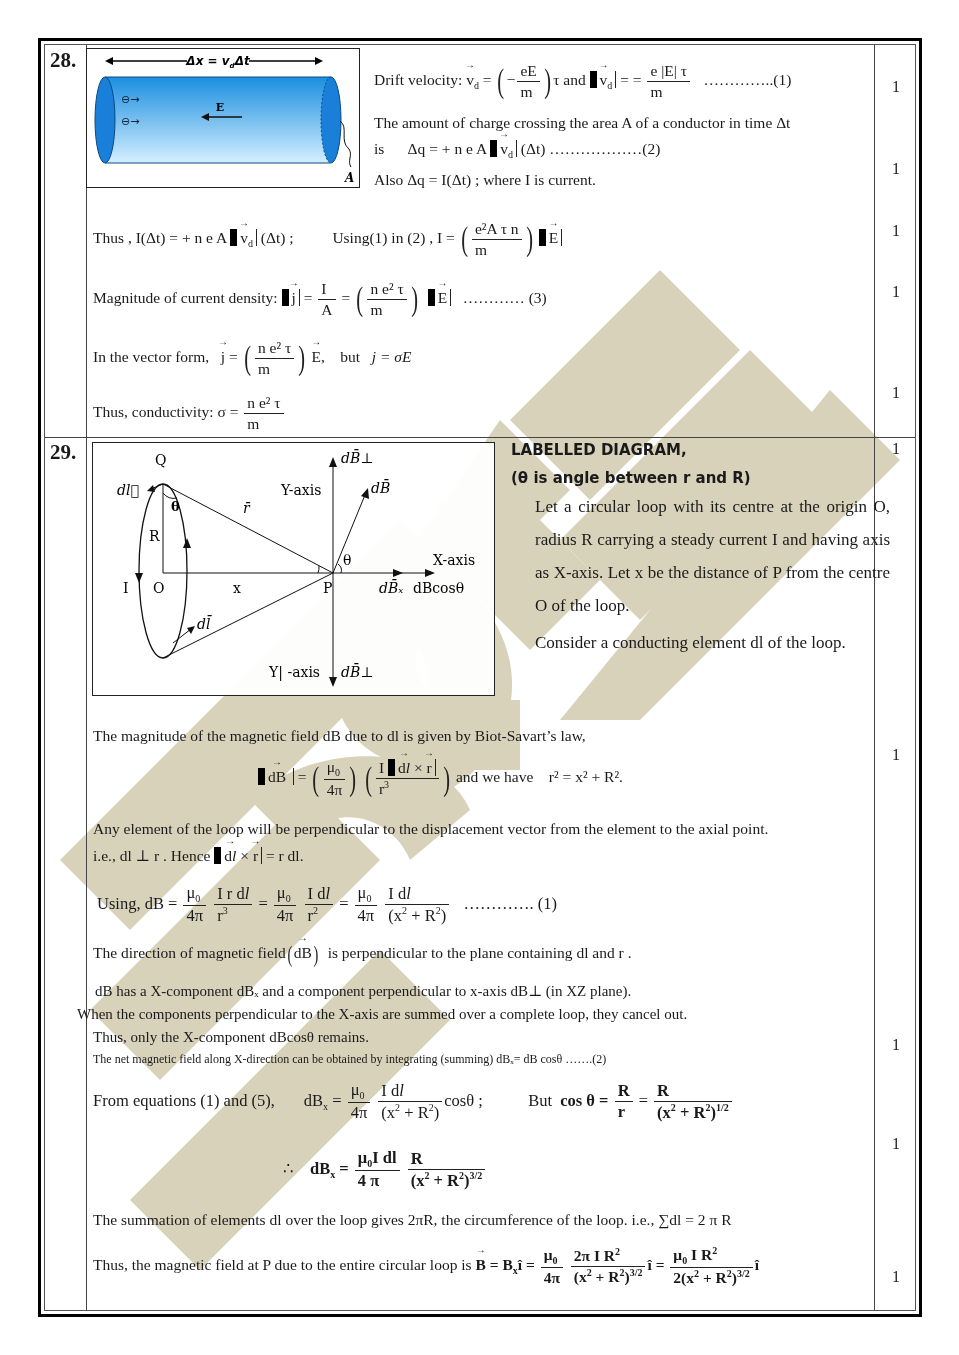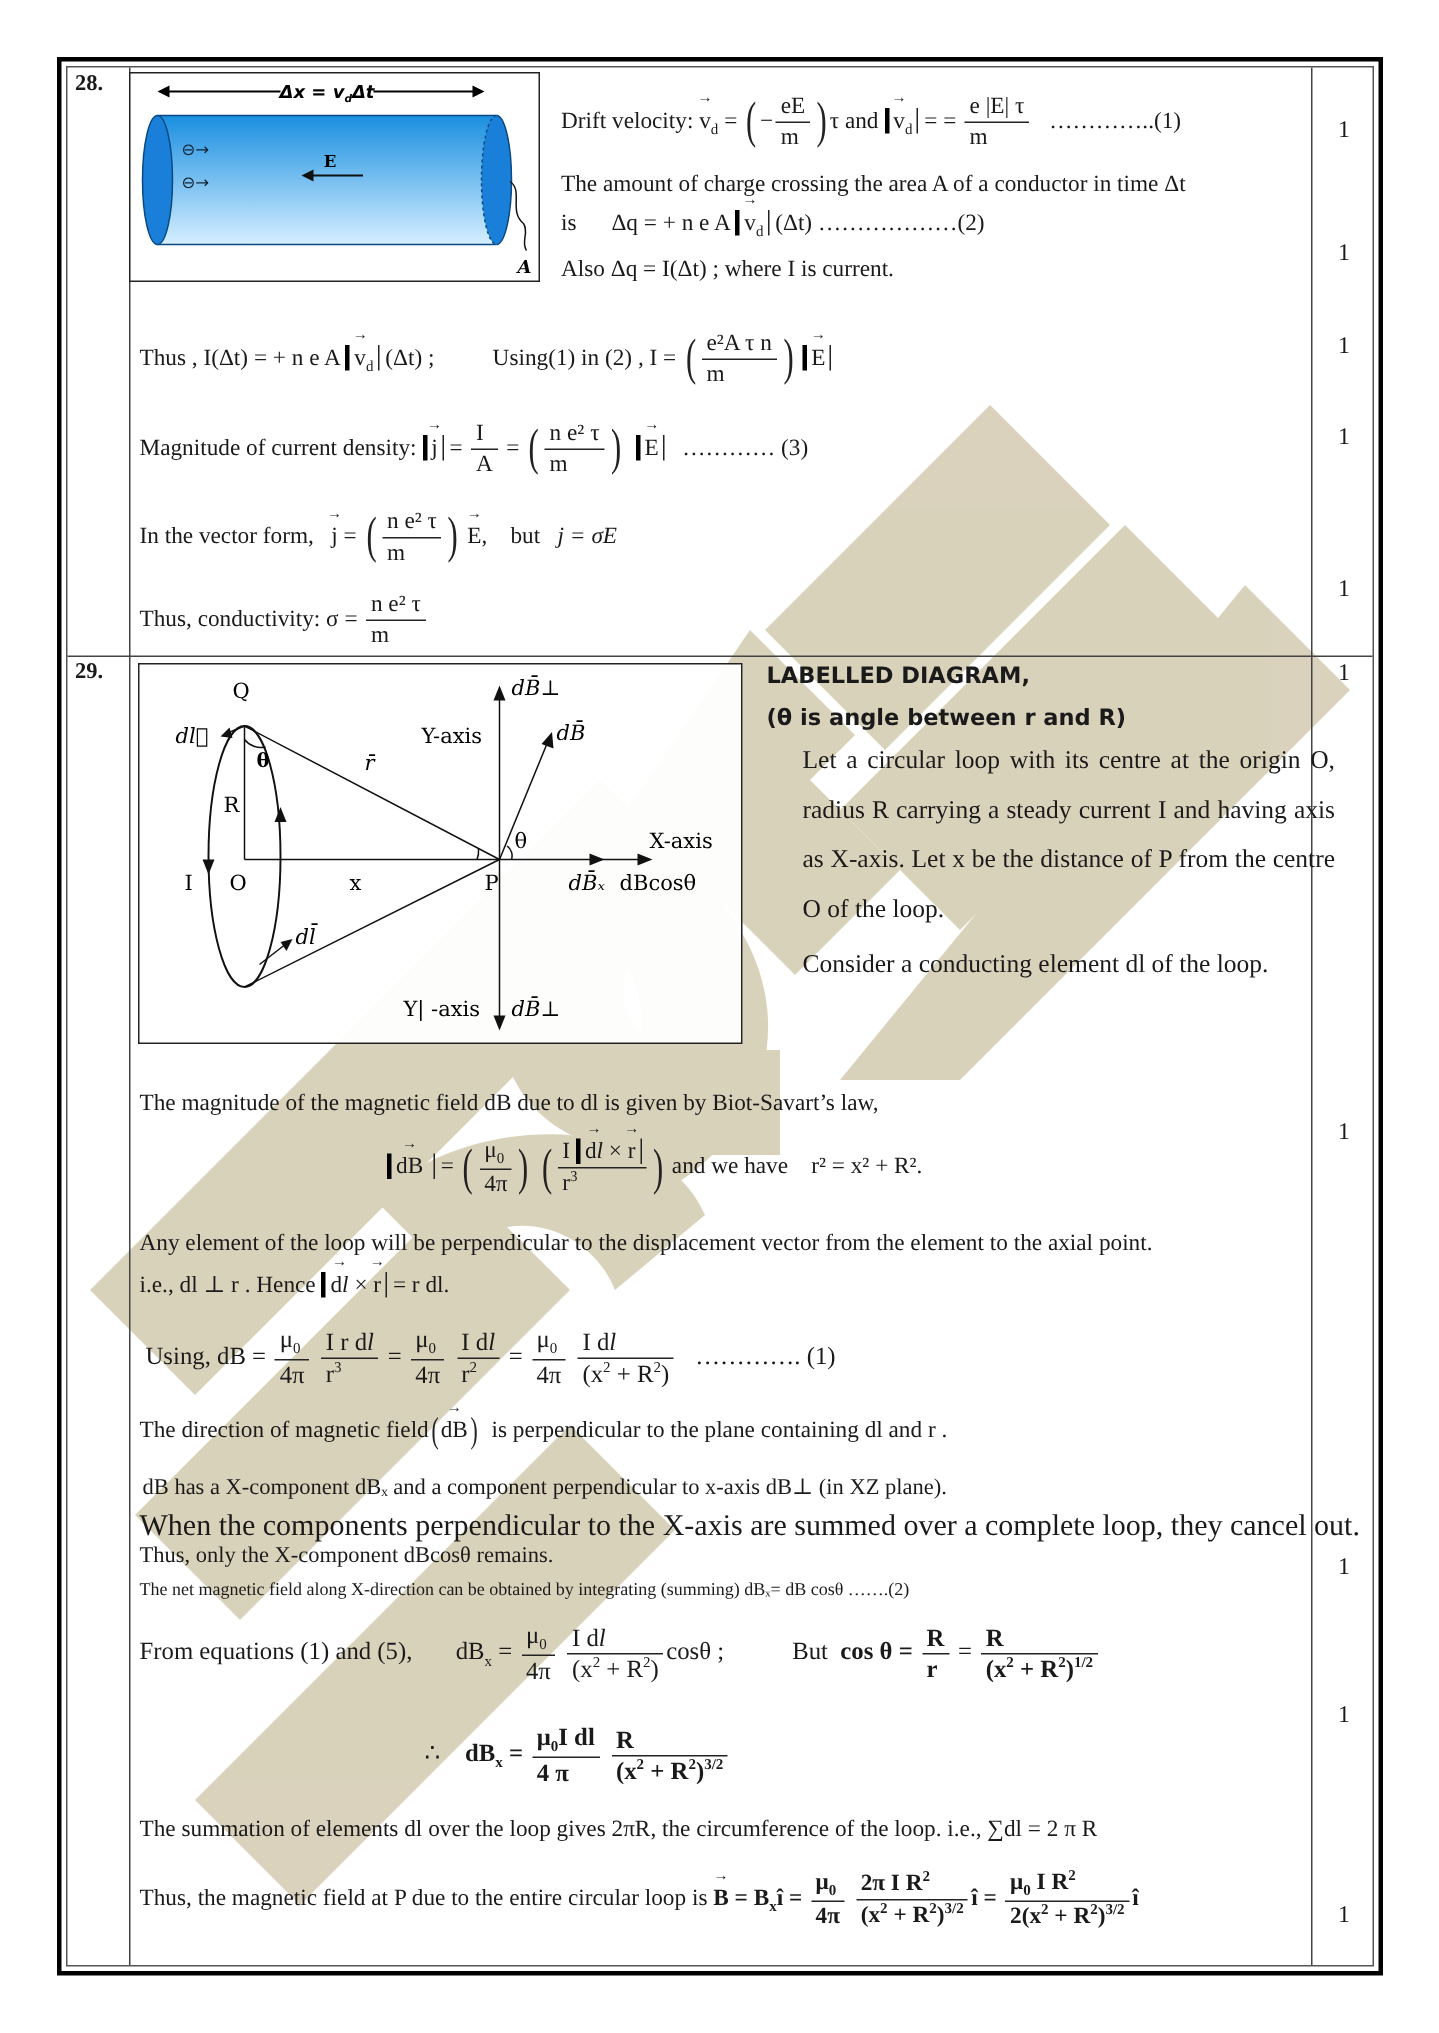--- a/index.html
+++ b/index.html
@@ -2,28 +2,28 @@
 <html><head>
 <meta charset="utf-8">
 <style>
   html,body{margin:0;padding:0;background:#fff;}
   body{width:959px;height:1355px;position:relative;overflow:hidden;font-family:"Liberation Serif","DejaVu Serif",serif;color:#1a1a1a;}
   .wm{position:absolute;left:0;top:0;width:959px;height:1355px;pointer-events:none;z-index:0;}
   .frame{position:absolute;left:38px;top:38px;width:884px;height:1279px;border:3px solid #000;box-sizing:border-box;z-index:1;}
   .frame-inner{position:absolute;left:3px;top:3px;right:3px;bottom:3px;border:1px solid #555;}
   .vline{position:absolute;top:0;bottom:0;width:1px;background:#444;}
   .hline{position:absolute;left:0;right:0;height:1px;background:#444;}
-  .qnum{position:absolute;font-weight:bold;font-size:15px;}
+  .qnum{position:absolute;font-weight:bold;font-size:21px;}
   .mark{position:absolute;font-size:16px;width:40px;text-align:center;}
   .txt{position:absolute;font-size:15.5px;white-space:nowrap;}
   .frac{display:inline-block;vertical-align:middle;text-align:left;margin:0 2px;}
   .frac .n{display:block;border-bottom:1px solid #222;padding:0 3px;line-height:1.2;}
   .frac .d{display:block;padding:0 3px;line-height:1.25;}
   .par{font-size:34px;font-weight:100;vertical-align:middle;transform:scaleX(0.6);display:inline-block;color:#222;}
-  .abs{border-left:3px solid #000000;border-right:1px solid #222;padding:0 3px;}
+  .abs{border-left:7px solid #000000;border-right:1px solid #222;padding:0 3px;}
   .vec{position:relative;display:inline-block;}
   .vec::before{content:"\2192";position:absolute;top:-12px;left:50%;transform:translateX(-50%);font-size:10px;}
   sub,sup{font-size:10px;}
   .b{font-weight:bold;}
   .it{font-style:italic;}
   .diagbox{position:absolute;border:1px solid #222;background:rgba(255,255,255,0.95);}
   .bodytext{position:absolute;font-size:17px;line-height:33px;text-align:justify;text-align-last:left;margin-left:24px;}
   .sans-b{font-family:"DejaVu Sans","Liberation Sans",sans-serif;font-weight:bold;font-size:15px;}
 </style>
 </head>
@@ -226,21 +226,21 @@
   <span class="frac"><span class="n">I d<i>l</i></span><span class="d">(x<sup>2</sup> + R<sup>2</sup>)</span></span>
   &nbsp;&nbsp;<span>…………. (1)</span>
 </div>
 
 <div class="txt" style="left:93px;top:941px;z-index:2">
   <span>The direction of magnetic field</span><span class="par" style="font-size:24px">(</span><span class="vec">dB</span><span class="par" style="font-size:24px">)</span>
   &nbsp;<span>is perpendicular to the plane containing dl  and  r .</span>
 </div>
 
 <div class="txt" style="left:95px;top:982px;font-size:15px;z-index:2">dB  has a X-component dBₓ and a component perpendicular to x-axis dB⊥ (in XZ plane).</div>
-<div class="txt" style="left:93px;top:1006px;font-size:20px;z-index:2">When the components perpendicular to the X-axis are summed over a complete loop, they cancel out.</div>
+<div class="txt" style="left:77px;top:1006px;font-size:15px;z-index:2">When the components perpendicular to the X-axis are summed over a complete loop, they cancel out.</div>
 <div class="txt" style="left:93px;top:1029px;font-size:15px;z-index:2">Thus, only the X-component dBcosθ remains.</div>
 <div class="txt" style="left:93px;top:1052px;font-size:12px;z-index:2">The net magnetic field along X-direction can be obtained by integrating (summing) dBₓ= dB cosθ …….(2)</div>
 
 <div class="txt" style="left:93px;top:1080px;font-size:16.5px;z-index:2">
   <span>From equations (1) and (5),</span>&nbsp;&nbsp;&nbsp;&nbsp;&nbsp;&nbsp;
   dB<sub>x</sub> =
   <span class="frac"><span class="n">μ<sub>0</sub></span><span class="d">4π</span></span>
   <span class="frac"><span class="n">I d<i>l</i></span><span class="d">(x<sup>2</sup> + R<sup>2</sup>)</span></span><span>cosθ ;</span>
   &nbsp;&nbsp;&nbsp;&nbsp;&nbsp;&nbsp;&nbsp;&nbsp;&nbsp;
   <span>But</span>&nbsp;

